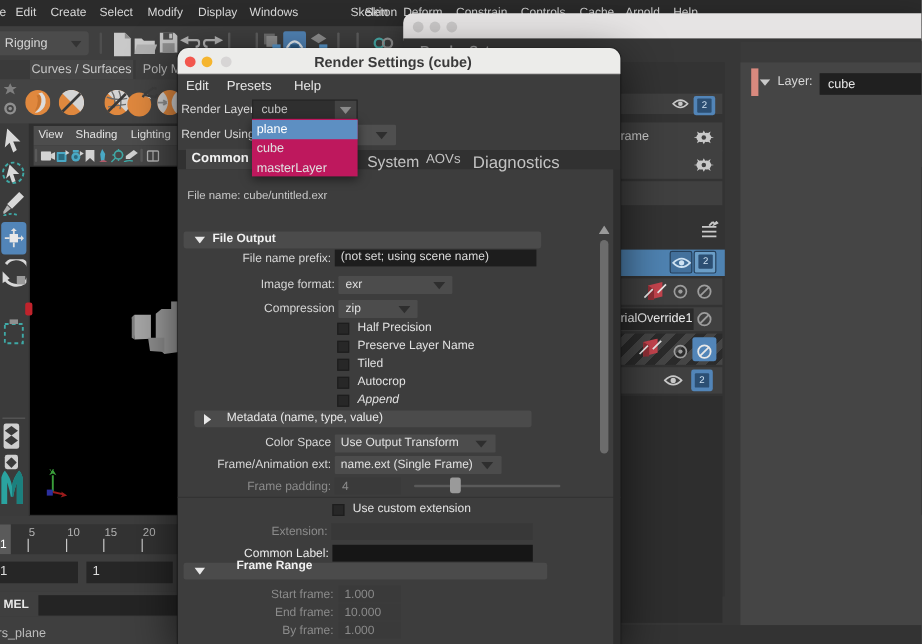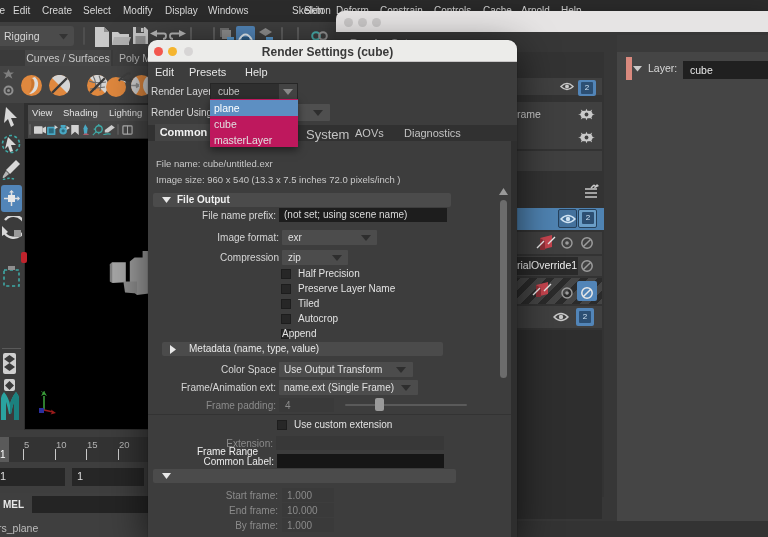--- a/index.html
+++ b/index.html
@@ -424,30 +424,29 @@
   <div class="abs" style="left:3px;top:67px;color:#d6d6d6;font-size:10px;">Render Using</div>
   <div class="abs" style="left:62px;top:64px;width:120px;height:17px;background:#4f4f4f;border-radius:1px;"></div>
   <svg class="abs" style="left:165px;top:70px;" width="10" height="7">
         <polygon points="0,0 10,0 5,6" fill="#2e2e2e"></polygon>
       </svg>
 
   <div class="abs" style="left:0;top:85px;width:369px;height:16px;background:#313131;"></div>
   <div class="abs" style="left:7px;top:84px;width:57px;height:17px;background:#454545;color:#f2f2f2;font-weight:bold;font-size:11px;text-align:center;line-height:17px;">Common</div>
   <div class="abs" style="left:158px;top:87px;color:#c3c3c3;font-size:13px;">System</div>
   <div class="abs" style="left:207px;top:87px;color:#c3c3c3;font-size:11px;">AOVs</div>
-  <div class="abs" style="left:256px;top:87px;color:#c3c3c3;font-size:11px;">Diagnostics</div>
+  <div class="abs" style="left:246px;top:87px;color:#c3c3c3;font-size:14px;">Diagnostics</div>
 
   <div class="abs" style="left:62px;top:59px;width:88px;height:48px;background:#be185d;box-shadow:0 3px 8px rgba(0,0,0,0.5);z-index:3;font-size:10.5px;">
     <div class="abs" style="left:0;top:1px;width:88px;height:16px;background:#5d8fc2;color:#fff;line-height:16px;padding-left:4px;">plane</div>
     <div class="abs" style="left:4px;top:19px;color:#e0e0e0;">cube</div>
     <div class="abs" style="left:4px;top:35px;color:#e0e0e0;">masterLayer</div>
   </div>
 
   <div class="abs" style="left:8px;top:118px;color:#c9c9c9;font-size:9.5px;">File name: cube/untitled.exr</div>
-  <div class="abs" style="left:8px;top:134px;color:#c9c9c9;font-size:9.5px;">Image size: 960 x 540 (13.3 x 7.5 inches 72.0 pixels/inch )</div>
 
   <div class="abs" style="left:5px;top:153px;width:298px;height:14px;background:#4b4b4b;border-radius:2px;"></div>
   <svg class="abs" style="left:14px;top:157px;" width="9" height="6">
         <polygon points="0,0 9,0 4.5,6" fill="#e8e8e8"></polygon>
       </svg>
   <div class="abs" style="left:29px;top:154px;color:#f0f0f0;font-weight:bold;">File Output</div>
 
   <div class="abs" style="left:0px;top:170px;width:128px;text-align:right;color:#d6d6d6;">File name prefix:</div>
   <div class="abs" style="left:131px;top:168px;width:168px;height:14px;background:#1d1d1d;"></div>
   <div class="abs" style="left:136px;top:169px;color:#dadada;">(not set; using scene name)</div>
@@ -468,21 +467,21 @@
 
   <div class="abs" style="left:133px;top:229px;width:10px;height:10px;background:#272727;border:1px solid #1d1d1d;"></div>
   <div class="abs" style="left:150px;top:228px;color:#e2e2e2;">Half Precision</div>
   <div class="abs" style="left:133px;top:244px;width:10px;height:10px;background:#272727;border:1px solid #1d1d1d;"></div>
   <div class="abs" style="left:150px;top:243px;color:#e2e2e2;">Preserve Layer Name</div>
   <div class="abs" style="left:133px;top:259px;width:10px;height:10px;background:#272727;border:1px solid #1d1d1d;"></div>
   <div class="abs" style="left:150px;top:258px;color:#e2e2e2;">Tiled</div>
   <div class="abs" style="left:133px;top:274px;width:10px;height:10px;background:#272727;border:1px solid #1d1d1d;"></div>
   <div class="abs" style="left:150px;top:273px;color:#e2e2e2;">Autocrop</div>
   <div class="abs" style="left:133px;top:289px;width:10px;height:10px;background:#272727;border:1px solid #1d1d1d;"></div>
-  <div class="abs" style="left:134px;top:288px;color:#e2e2e2;">Append</div>
+  <div class="abs" style="left:150px;top:288px;color:#e2e2e2;font-style:italic;">Append</div>
 
   <div class="abs" style="left:14px;top:302px;width:281px;height:14px;background:#4b4b4b;border-radius:2px;"></div>
   <svg class="abs" style="left:22px;top:305px;" width="6" height="9">
         <polygon points="0,0 6,4.5 0,9" fill="#e8e8e8"></polygon>
       </svg>
   <div class="abs" style="left:41px;top:303px;color:#e8e8e8;">Metadata (name, type, value)</div>
 
   <div class="abs" style="left:0px;top:324px;width:128px;text-align:right;color:#d6d6d6;">Color Space</div>
   <div class="abs" style="left:131px;top:322px;width:134px;height:15px;background:#4c4c4c;border-radius:1px;"></div>
   <div class="abs" style="left:136px;top:324px;color:#e0e0e0;">Use Output Transform</div>
@@ -511,21 +510,21 @@
   <div class="abs" style="left:0px;top:398px;width:125px;text-align:right;color:#8b8b8b;">Extension:</div>
   <div class="abs" style="left:128px;top:396px;width:168px;height:14px;background:#383838;"></div>
 
   <div class="abs" style="left:0px;top:416px;width:126px;text-align:right;color:#eaeaea;">Common Label:</div>
   <div class="abs" style="left:129px;top:414px;width:167px;height:14px;background:#161616;"></div>
 
   <div class="abs" style="left:5px;top:429px;width:303px;height:14px;background:#4b4b4b;border-radius:2px;"></div>
   <svg class="abs" style="left:14px;top:433px;" width="9" height="6">
         <polygon points="0,0 9,0 4.5,6" fill="#e8e8e8"></polygon>
       </svg>
-  <div class="abs" style="left:29px;top:406px;color:#f0f0f0;font-weight:normal;padding-left:20px;">Frame Range</div>
+  <div class="abs" style="left:29px;top:426px;color:#f0f0f0;font-weight:bold;padding-left:20px;">Frame Range</div>
 
   <div class="abs" style="left:0px;top:450px;width:130px;text-align:right;color:#8b8b8b;">Start frame:</div>
   <div class="abs" style="left:134px;top:448px;width:52px;height:14px;background:#3a3a3a;"></div>
   <div class="abs" style="left:139px;top:450px;color:#8b8b8b;">1.000</div>
   <div class="abs" style="left:0px;top:465px;width:130px;text-align:right;color:#8b8b8b;">End frame:</div>
   <div class="abs" style="left:134px;top:463px;width:52px;height:14px;background:#3a3a3a;"></div>
   <div class="abs" style="left:139px;top:465px;color:#8b8b8b;">10.000</div>
   <div class="abs" style="left:0px;top:480px;width:130px;text-align:right;color:#8b8b8b;">By frame:</div>
   <div class="abs" style="left:134px;top:478px;width:52px;height:14px;background:#3a3a3a;"></div>
   <div class="abs" style="left:139px;top:480px;color:#8b8b8b;">1.000</div>

